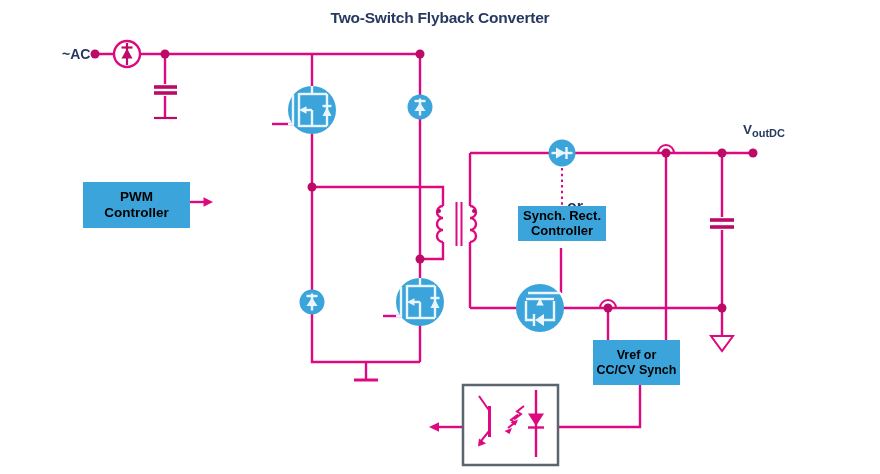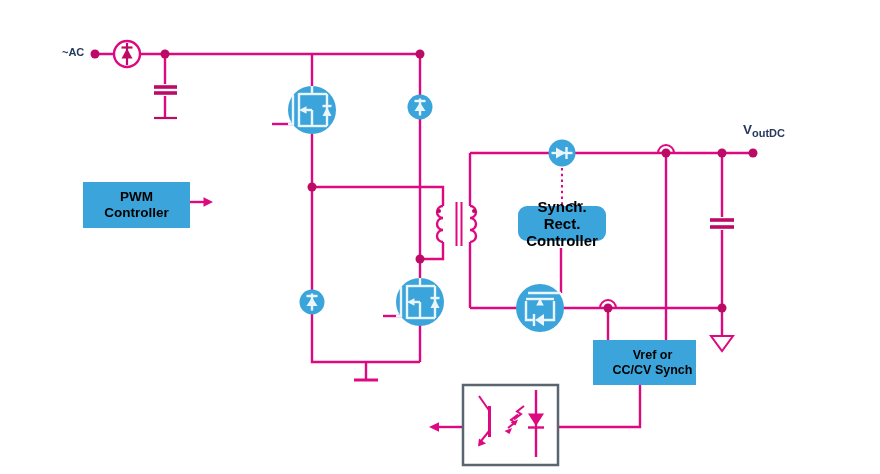--- a/index.html
+++ b/index.html
@@ -2,30 +2,30 @@
 <html style="--wire: #DD0981; --accent-dark: #BC0A66; --component-blue: #3BA4DB; --symbol-light: #EAF6FC; --text-navy: #27395F; --opto-border: #5A6570; --page-bg: #FFFFFF;"><head>
 <meta charset="utf-8">
 <style>
   html,body{margin:0;padding:0;background:#fff;}
   #stage{position:relative;width:880px;height:474px;background:var(--page-bg,#fff);overflow:hidden;
          font-family:"Liberation Sans",sans-serif;}
   #circuit{position:absolute;left:0;top:0;}
   .navy{color:var(--text-navy,#27395F);font-weight:bold;}
   .lbl{position:absolute;white-space:nowrap;}
   #title{left:0;right:0;top:9px;text-align:center;font-size:15.5px;letter-spacing:-0.2px;}
-  #ac-label{left:62px;top:46px;font-size:11px;}
+  #ac-label{left:62px;top:46px;font-size:14px;}
   #vout-label{left:743px;top:122px;font-size:13.5px;}
   #vout-label sub{font-size:11px;vertical-align:-3px;letter-spacing:0;}
   #or-label{left:567px;top:178px;font-size:16px;margin-top:20px;}
   .bluebox{position:absolute;background:var(--component-blue,#3BA4DB);color:#000000;font-weight:bold;
            display:flex;flex-direction:column;align-items:center;justify-content:center;
            text-align:center;line-height:1.15;}
   #pwm-box{left:83px;top:182px;width:107px;height:46px;font-size:13.5px;}
-  #sync-box{left:518px;top:206px;width:88px;height:35px;font-size:15px;border-radius:9px;}
-  #vref-box{left:593px;top:340px;width:87px;height:45px;font-size:12.5px;padding-left:16px;}
+  #sync-box{left:518px;top:206px;width:88px;height:35px;font-size:13px;}
+  #vref-box{left:593px;top:340px;width:87px;height:45px;font-size:12.5px;}
   
   .w{stroke:var(--wire,#DD0981);stroke-width:2.4;fill:none;}
   .w2{stroke:var(--wire,#DD0981);stroke-width:2;fill:none;}
   .w3{stroke:var(--wire,#DD0981);stroke-width:3;fill:none;}
   .dash{stroke:var(--wire,#DD0981);stroke-width:2;fill:none;stroke-dasharray:2.5 3.2;}
   .dk{fill:var(--accent-dark,#BC0A66);}
   .dkl{stroke:var(--accent-dark,#BC0A66);stroke-width:2.2;fill:none;}
   .plate{stroke:var(--accent-dark,#BC0A66);stroke-width:3.6;fill:none;}
   .blue{fill:var(--component-blue,#3BA4DB);}
   .sym{stroke:var(--symbol-light,#EAF6FC);stroke-width:2.4;fill:none;}
@@ -210,20 +210,21 @@
     <g>
       <circle class="dk" cx="666" cy="153" r="4.5"></circle>
       <path class="w2" d="M658 153 A8 8 0 0 1 674 153"></path>
     </g>
     <g>
       <circle class="dk" cx="608" cy="308" r="4.5"></circle>
       <path class="w2" d="M600 308 A8 8 0 0 1 616 308"></path>
     </g>
   </svg>
 
+  <div id="title" class="lbl navy">Two-Switch Flyback Converter</div>
 
   <div id="ac-label" class="lbl navy">~AC</div>
 
   <div id="vout-label" class="lbl navy"><span>V</span><sub>outDC</sub></div>
 
   <div id="or-label" class="lbl navy">or</div>
 
   <div id="pwm-box" class="bluebox">
     <span>PWM</span>
     <span>Controller</span>

